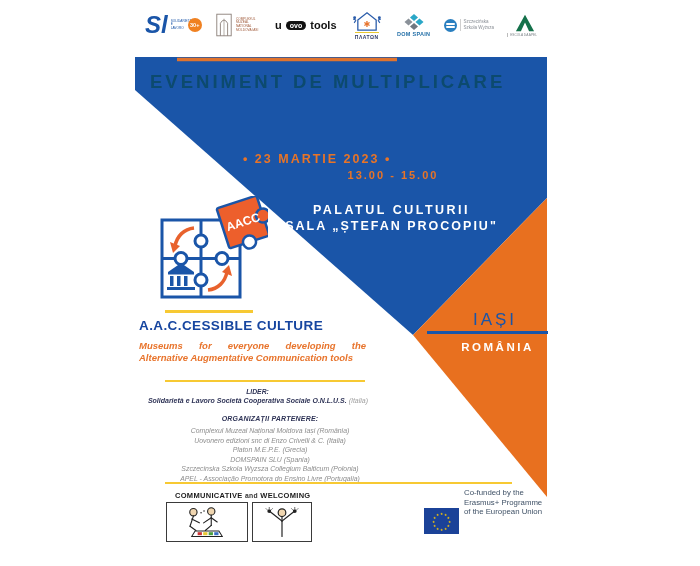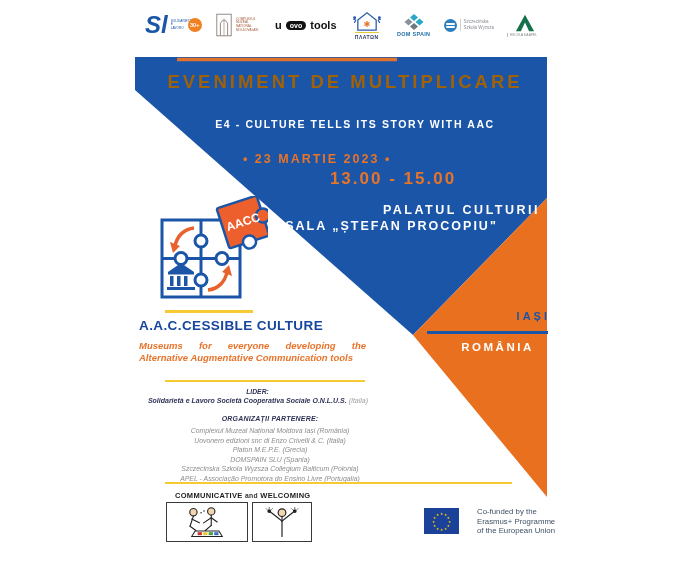--- a/index.html
+++ b/index.html
@@ -25,36 +25,36 @@
   .dom-box{display:flex;flex-direction:column;align-items:center;}
   .dom-txt{font-size:5.5px;font-weight:800;color:#2470a8;letter-spacing:.3px;}
   .szcz{display:flex;align-items:center;gap:3px;}
   .szcz-globe{width:13px;height:13px;border-radius:50%;background:#2a7fc0;position:relative;overflow:hidden;}
   .szcz-globe::after{content:"";position:absolute;left:2px;top:4px;width:9px;height:2px;background:#fff;border-radius:2px;box-shadow:0 3px 0 #fff;}
   .szcz-txt{font-size:4.5px;color:#8a8f96;line-height:1.25;border-left:1px solid #cfcfcf;padding-left:3px;}
   .apel-box{display:flex;flex-direction:column;align-items:flex-end;}
   .apel-txt{font-size:3.2px;color:#7c8388;border-left:1px solid #bbb;padding-left:2px;}
 
   
-  .ev-title{left:150px;top:71px;width:390px;text-align:center;color:#a16207;
+  .ev-title{left:150px;top:71px;width:390px;color:#0c4a6e;
             font-size:18.5px;font-weight:800;letter-spacing:3px;}
   .ev-sub{left:170px;top:118px;width:370px;text-align:center;color:#ffffff;
           font-size:10.5px;font-weight:700;letter-spacing:1.6px;}
   .ev-date{left:243px;top:152px;width:300px;color:#e87427;
            font-size:12.5px;font-weight:800;letter-spacing:2px;}
   .ev-time{left:243px;top:169px;width:300px;text-align:center;color:#e87427;
-           font-size:17px;font-weight:800;letter-spacing:2px;}
-  .venue1{left:243px;top:203px;width:297px;text-align:right;color:#ffffff;
+           font-size:11px;font-weight:800;letter-spacing:2px;}
+  .venue1{left:243px;top:203px;width:297px;text-align:center;color:#ffffff;
           font-size:12.5px;font-weight:600;letter-spacing:2.5px;}
   .venue2{left:243px;top:219px;width:297px;text-align:center;color:#ffffff;
           font-size:12.5px;font-weight:600;letter-spacing:2px;}
 
   
-  .loc-city{left:440px;top:310px;width:110px;text-align:right;color:#1a55a8;
-            font-size:11px;font-weight:700;letter-spacing:3px;}
+  .loc-city{left:440px;top:310px;width:110px;text-align:center;color:#1a55a8;
+            font-size:17px;font-weight:400;letter-spacing:3px;}
   .loc-line{left:427px;top:331px;width:121px;height:2.5px;background:#1a55a8;}
   .loc-country{left:445px;top:341px;width:105px;text-align:center;color:#ffffff;
                font-size:11.5px;font-weight:800;letter-spacing:2.5px;}
 
   
   .yline{background:#f7c933;height:2.5px;}
   .yl1{left:165px;top:310px;width:88px;}
   .yl2{left:165px;top:380px;width:200px;height:2px;}
   .yl3{left:165px;top:482px;width:347px;height:2px;}
   .proj-title{left:139px;top:318px;width:230px;color:#1746a0;font-size:13.5px;
@@ -79,21 +79,21 @@
              font-size:6.9px;font-style:italic;line-height:9.6px;}
 
   
   .foot-title{left:175px;top:491px;width:200px;color:#1a1a1a;font-size:7.5px;font-weight:800;letter-spacing:.3px;}
   .foot-title .and{font-weight:600;font-size:6.8px;color:#333;}
   .picto-box{top:502px;height:40px;background:#fff;border:1.2px solid #3a3a3a;box-sizing:border-box;
              display:flex;align-items:center;justify-content:center;}
   .pb1{left:166px;width:82px;}
   .pb2{left:252px;width:60px;}
   .eu-flag{left:424px;top:508px;width:35px;height:26px;}
-  .eu-text{left:464px;top:507px;width:120px;color:#3f5166;font-size:7.8px;line-height:9.6px;margin-left:13px;}
+  .eu-text{left:464px;top:488px;width:120px;color:#3f5166;font-size:7.8px;line-height:9.6px;}
 </style>
 </head>
 <body>
 
 <div class="poster">
 
   <svg class="abs" style="left:0;top:0;" width="700" height="566" viewBox="0 0 700 566">
     <polygon points="135,57 547,57 547,198 413,335 135,90" fill="#1a55a8"></polygon>
     <polygon points="547,198 413,335 547,497" fill="#e8701f"></polygon>
     <line x1="177" y1="59.5" x2="397" y2="59.5" stroke="#e0742f" stroke-width="3.5"></line>
@@ -156,21 +156,20 @@
 
     <div class="apel-box">
       <svg width="24" height="20" viewBox="0 0 26 22">
         <polygon points="3,20 13,2 23,20 17.5,20 13,10.5 8.5,20" fill="#15714b"></polygon>
       </svg>
       <span class="apel-txt">ESCOLA DA APEL</span>
     </div>
   </div>
 
   <div class="abs ev-title">EVENIMENT DE MULTIPLICARE</div>
-  <div class="abs ev-sub">E4 - CULTURE TELLS ITS STORY WITH AAC</div>
   <div class="abs ev-date">• 23 MARTIE 2023 •</div>
   <div class="abs ev-time">13.00 - 15.00</div>
   <div class="abs venue1">PALATUL CULTURII</div>
   <div class="abs venue2">SALA „ȘTEFAN PROCOPIU"</div>
 
   <svg class="abs" style="left:158px;top:196px;" width="110" height="108" viewBox="0 0 110 108">
 
     <g stroke="#1a55a8" stroke-width="3" fill="#ffffff">
       <rect x="4" y="24" width="78" height="77"></rect>
       <line x1="43" y1="24" x2="43" y2="101"></line>

